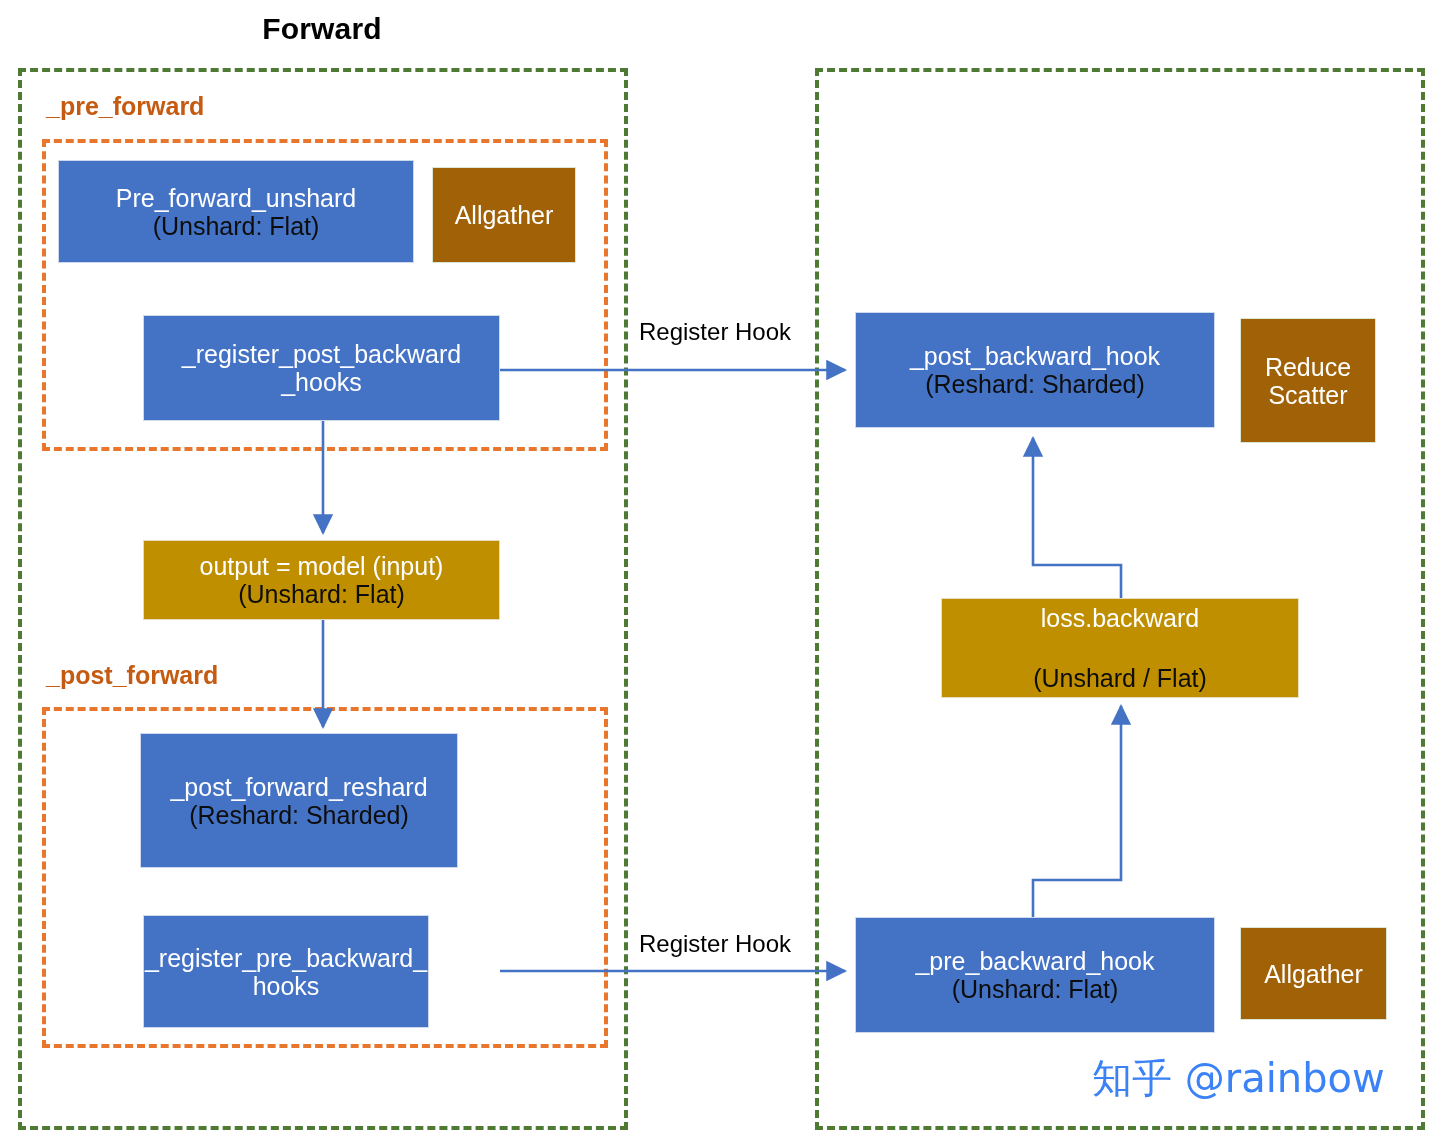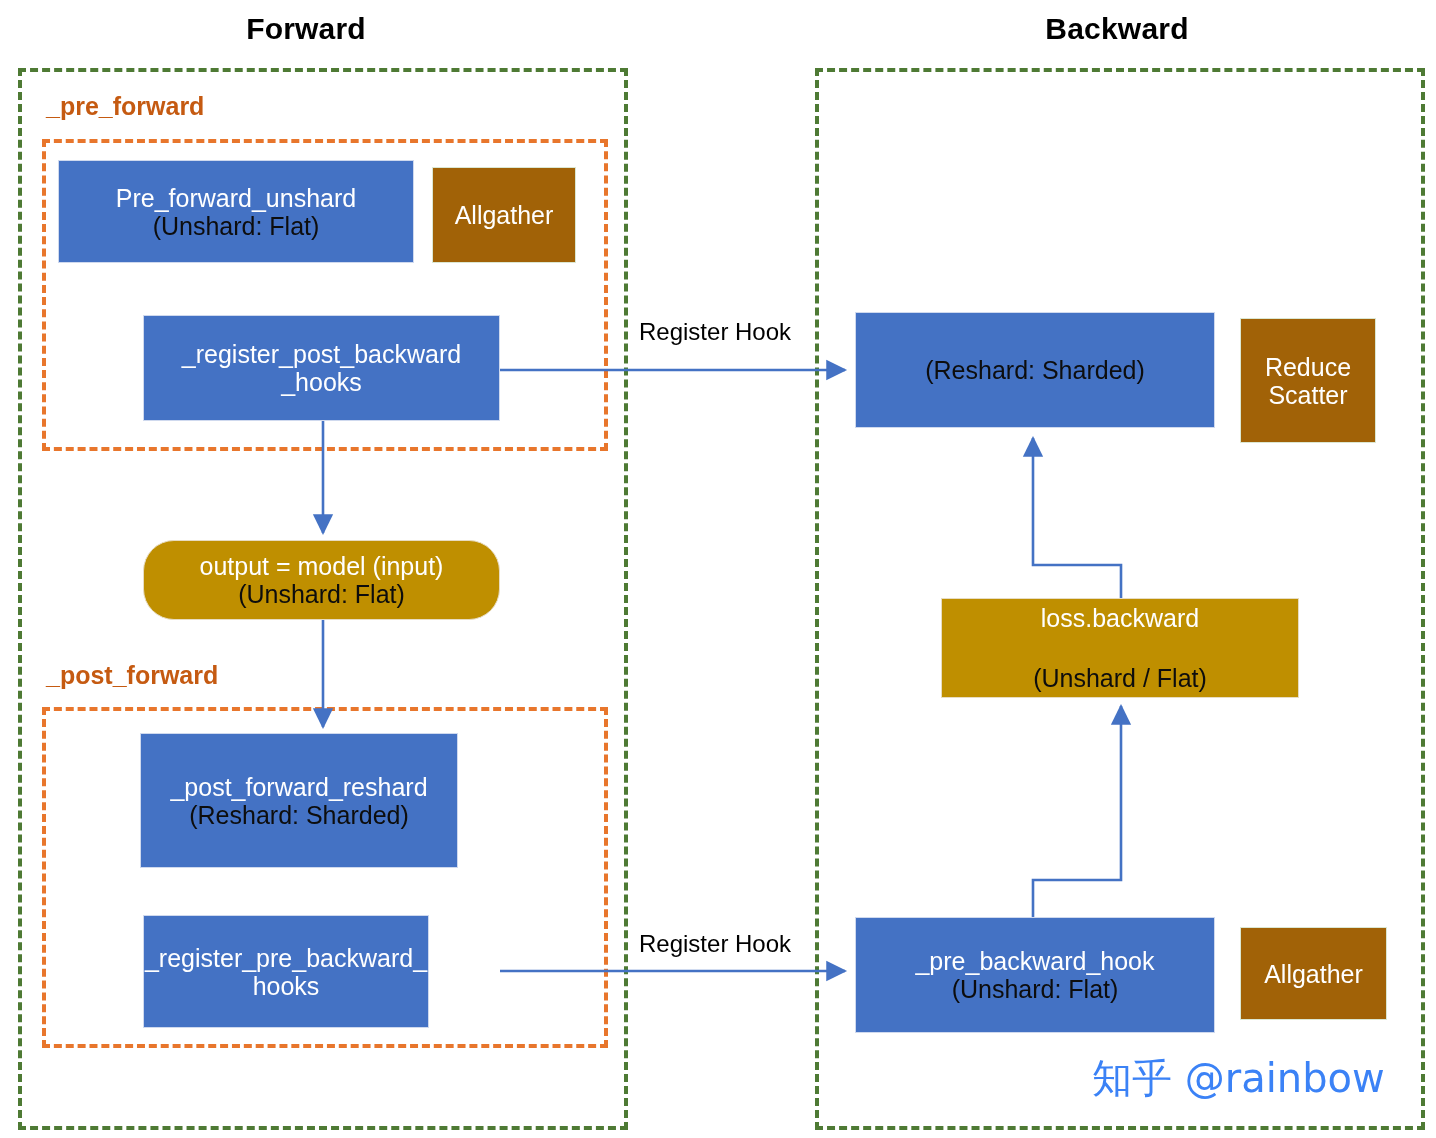--- a/index.html
+++ b/index.html
@@ -102,22 +102,21 @@
     color: #3b82f6;
     white-space: nowrap;
     font-family: "DejaVu Sans", sans-serif;
   }
 </style>
 </head>
 <body>
 
 <div id="canvas">
 
-  <div class="heading" style="left:184px; top:12px; width:244px;">Forward</div>
-  <div class="heading" style="left:995px; top:12px; width:244px;">Backward</div>
+  <div class="heading" style="left:200px; top:12px; width:244px;">Forward</div>
 
   <div class="green-group" style="left:18px; top:68px; width:610px; height:1062px;"></div>
   <div class="green-group" style="left:815px; top:68px; width:610px; height:1062px;"></div>
 
   <div class="group-label" style="left:46px; top:92px;text-align:center;">_pre_forward</div>
   <div class="orange-group" style="left:42px; top:139px; width:566px; height:312px;"></div>
 
   <div class="group-label" style="left:46px; top:661px;">_post_forward</div>
   <div class="orange-group" style="left:42px; top:707px; width:566px; height:341px;"></div>
 
@@ -148,36 +147,37 @@
 
   <div class="node green" style="left:432px; top:167px; width:144px; height:96px;">
     <div class="l1">Allgather</div>
   </div>
 
   <div class="node blue" style="left:143px; top:315px; width:357px; height:106px;">
     <div class="l1">_register_post_backward</div>
     <div class="l1">_hooks</div>
   </div>
 
-  <div class="node gold" style="left:143px; top:540px; width:357px; height:80px;border-radius:31px;">
+  <div class="node gold" style="left:143px; top:540px; width:357px; height:80px;">
     <div class="l1">output = model (input)</div>
     <div class="l2">(Unshard: Flat)</div>
   </div>
 
   <div class="node blue" style="left:140px; top:733px; width:318px; height:135px;">
     <div class="l1">_post_forward_reshard</div>
     <div class="l2">(Reshard: Sharded)</div>
   </div>
 
   <div class="node blue" style="left:143px; top:915px; width:286px; height:113px;">
     <div class="l1">_register_pre_backward_</div>
     <div class="l1">hooks</div>
   </div>
 
   <div class="node blue" style="left:855px; top:312px; width:360px; height:116px;">
+    <div class="l1">_post_backward_hook</div>
     <div class="l2">(Reshard: Sharded)</div>
   </div>
 
   <div class="node green" style="left:1240px; top:318px; width:136px; height:125px;">
     <div class="l1">Reduce</div>
     <div class="l1">Scatter</div>
   </div>
 
   <div class="node gold" style="left:941px; top:598px; width:358px; height:100px;gap:32px;">
     <div class="l1">loss.backward</div>

